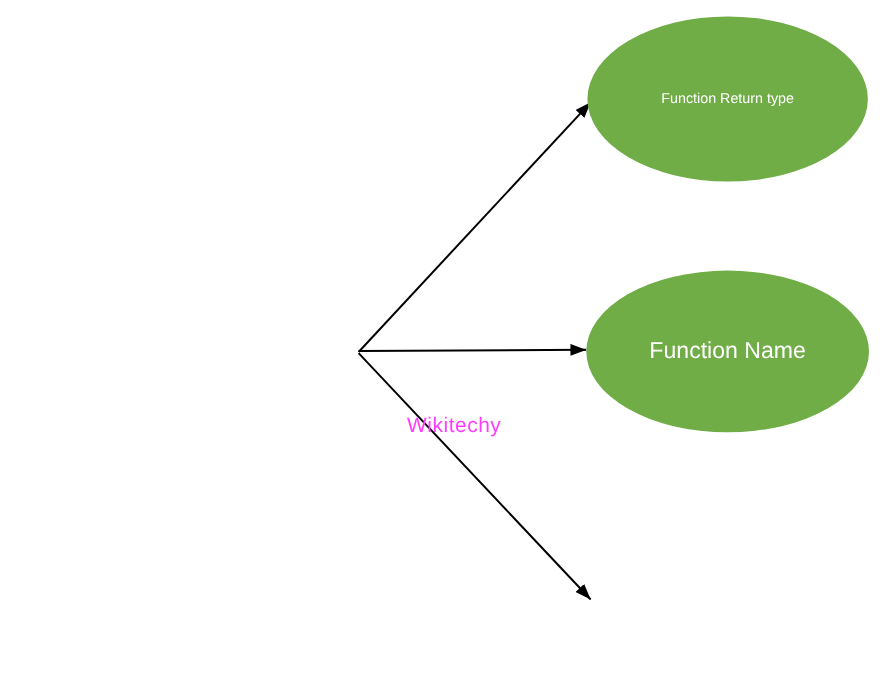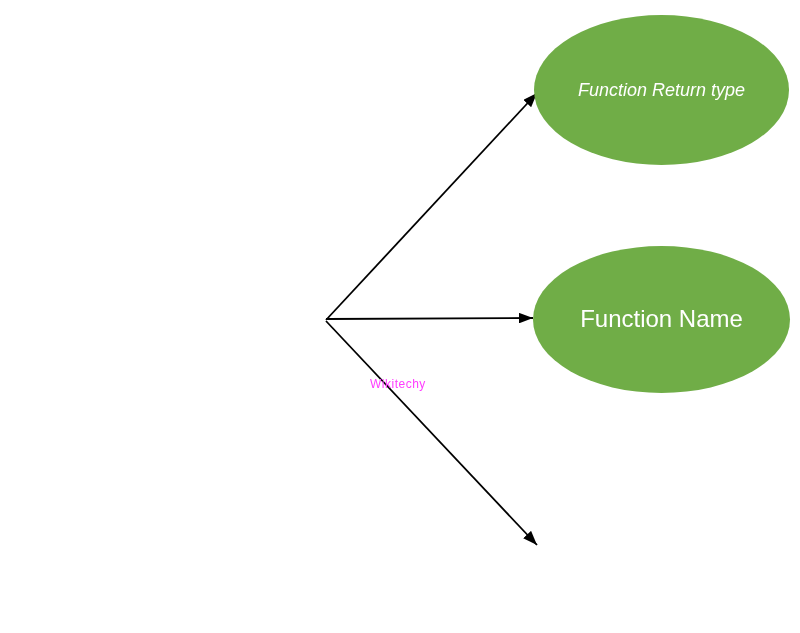--- a/index.html
+++ b/index.html
@@ -48,28 +48,28 @@
     text-align:center;
   }
   .ellipse .node-label{
     color:var(--node-text);
     line-height:1.35;
     max-width:176px;
   }
   .e1{ left:534px; top:15px;  width:255px; height:150px; }
   .e2{ left:533px; top:246px; width:257px; height:147px; }
   .e3{ left:534px; top:469px; width:257px; height:152px; }
-  .e1 .node-label{ font-size:18px;font-style:italic; }
-  .e2 .node-label{ font-size:24px; }
+  .e1 .node-label{ font-size:13px; }
+  .e2 .node-label{ font-size:21px; }
   .e3 .node-label{ font-size:23px; }
   .watermark{
     position:absolute;
     left:370px; top:377px;
     color:var(--watermark);
-    font-size:12px;
+    font-size:19px;
     letter-spacing:0.5px;
   }
   .arrows{
     position:absolute;
     left:0; top:0;
     width:800px; height:633px;
     pointer-events:none;
   }
   .arrows line{
     stroke:var(--arrow);

